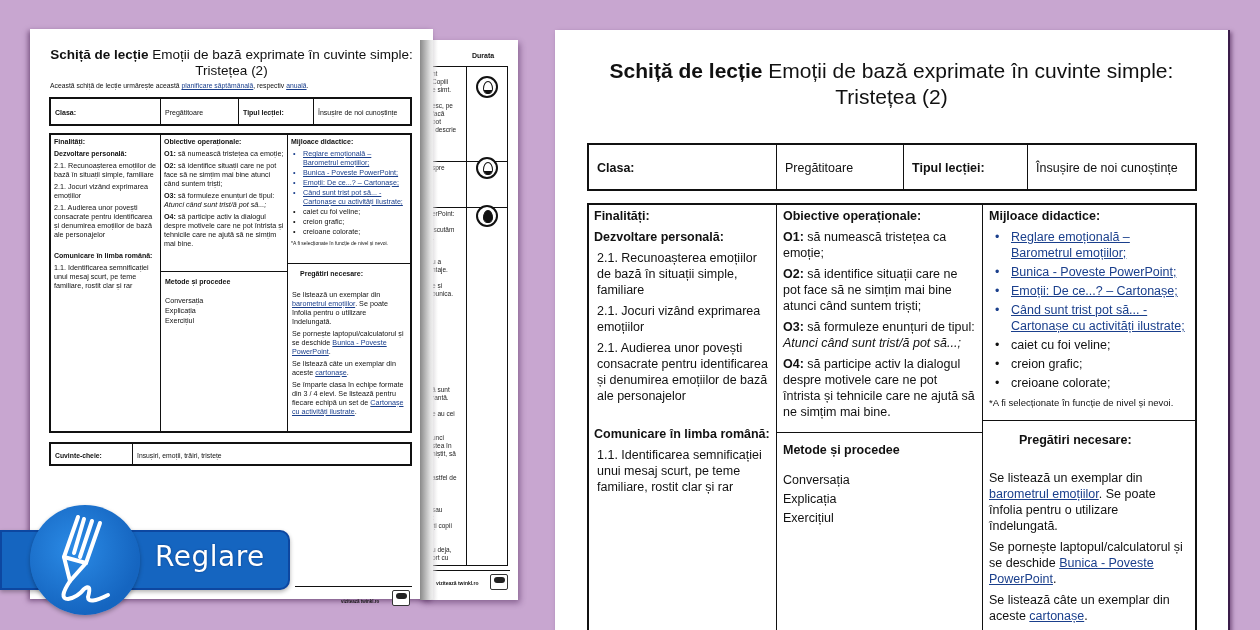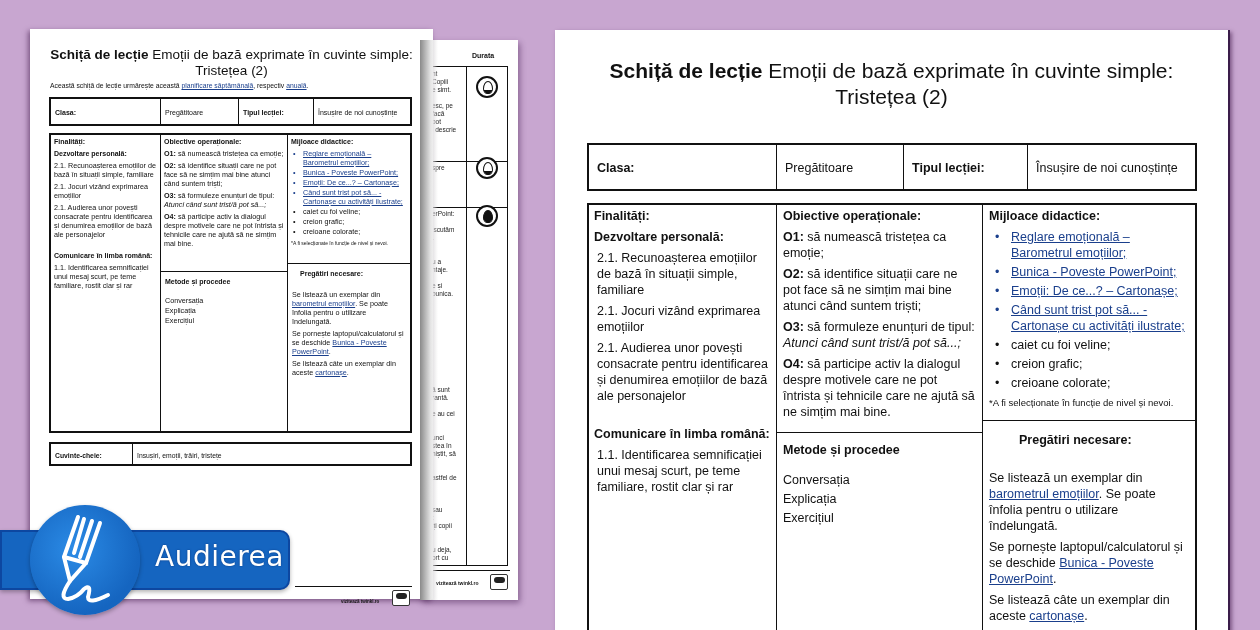--- a/index.html
+++ b/index.html
@@ -281,20 +281,21 @@
           <li>creion grafic;</li>
           <li>creioane colorate;</li>
         </ul>
         <div class="note">*A fi selecționate în funcție de nivel și nevoi.</div>
       </div>
       <div class="bot">
         <h4 style="padding-left:8px;margin-bottom:12px">Pregătiri necesare:</h4>
         <p><span>Se listează un exemplar din </span><span class="lnk">barometrul emoțiilor</span><span>. Se poate înfolia pentru o utilizare îndelungată.</span></p>
         <p><span>Se pornește laptopul/calculatorul și se deschide </span><span class="lnk">Bunica - Poveste PowerPoint</span><span>.</span></p>
         <p><span>Se listează câte un exemplar din aceste </span><span class="lnk">cartonașe</span><span>.</span></p>
+        <p><span>Se împarte clasa în echipe formate din 3 / 4 elevi. Se listează pentru fiecare echipă un set de </span><span class="lnk">Cartonașe cu activități ilustrate</span><span>.</span></p>
       </div>
     </div>
   </div>
   <div class="kw-table">
     <div class="k">Cuvinte-cheie:</div>
     <div>însușiri, emoții, trăiri, tristețe</div>
   </div>
   <div class="footer-line"></div>
   <div class="footer-text">vizitează twinkl.ro</div>
   <div class="mini-logo" style="left:362px; top:561px"></div>
@@ -305,21 +306,21 @@
   <svg width="80" height="100" viewBox="0 0 80 100">
     <g fill="none" stroke="#fff" stroke-width="4" stroke-linecap="round" stroke-linejoin="round">
       <path d="M30 8 L16 48 L22 72 L38 54 L52 14"></path>
       <path d="M36 10 L26 44"></path>
       <path d="M44 12 L32 48"></path>
       <path d="M16 48 L38 54"></path>
       <path d="M22 72 Q10 90 20 90 Q30 88 36 80 Q44 74 40 88 Q40 96 60 86"></path>
     </g>
   </svg>
 </div>
-<div class="badge-text">Audierea</div>
+<div class="badge-text">Reglare</div>
 
 <div class="page-large">
   <div class="title">
     <b>Schiță de lecție</b><span> Emoții de bază exprimate în cuvinte simple:</span><br>
     <span>Tristețea (2)</span>
   </div>
   <div class="info-table">
     <div style="width:188px;font-weight:bold">Clasa:</div>
     <div style="width:127px">Pregătitoare</div>
     <div style="width:124px;font-weight:bold">Tipul lecției:</div>

